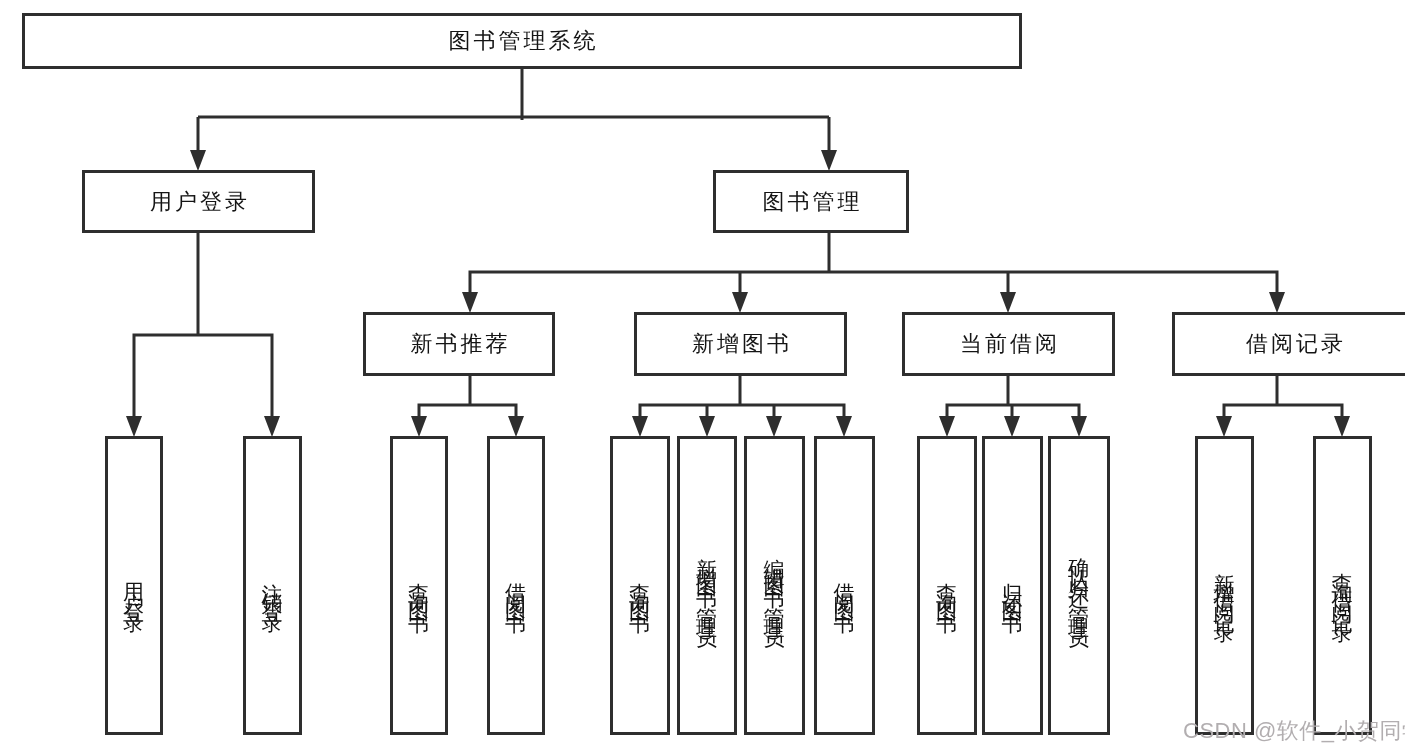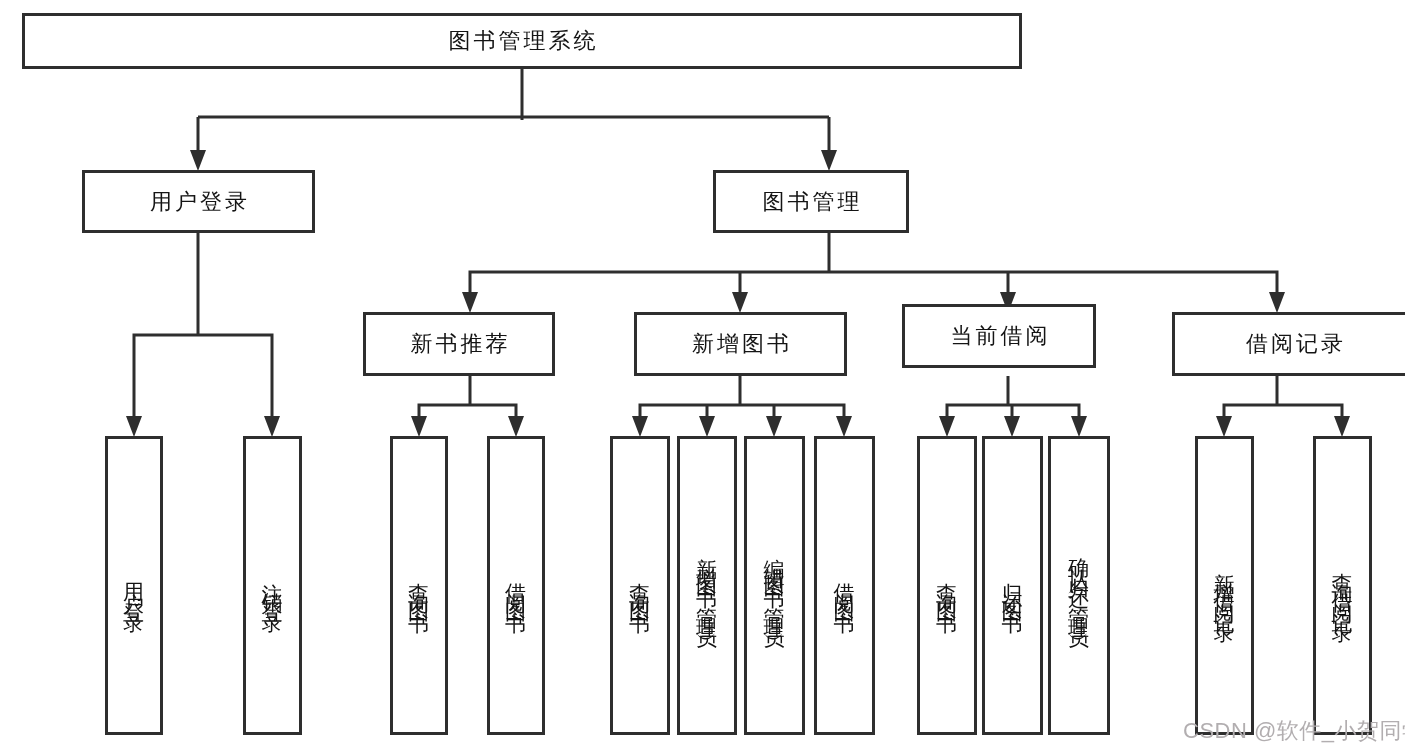--- a/index.html
+++ b/index.html
@@ -117,21 +117,21 @@
   <div class="node h" style="left:713px;top:170px;width:196px;height:63px">
     <span class="lbl">图书管理</span>
   </div>
 
   <div class="node h" style="left:363px;top:312px;width:192px;height:64px">
     <span class="lbl">新书推荐</span>
   </div>
   <div class="node h" style="left:634px;top:312px;width:213px;height:64px">
     <span class="lbl">新增图书</span>
   </div>
-  <div class="node h" style="left:902px;top:304px;width:194px;height:64px">
+  <div class="node h" style="left:902px;top:312px;width:213px;height:64px">
     <span class="lbl">当前借阅</span>
   </div>
   <div class="node h" style="left:1172px;top:312px;width:245px;height:64px">
     <span class="lbl">借阅记录</span>
   </div>
 
   <div class="node v" style="left:105px;top:436px;width:58px;height:299px">
     <span class="lbl">用户登录</span>
   </div>
   <div class="node v" style="left:243px;top:436px;width:59px;height:299px">

